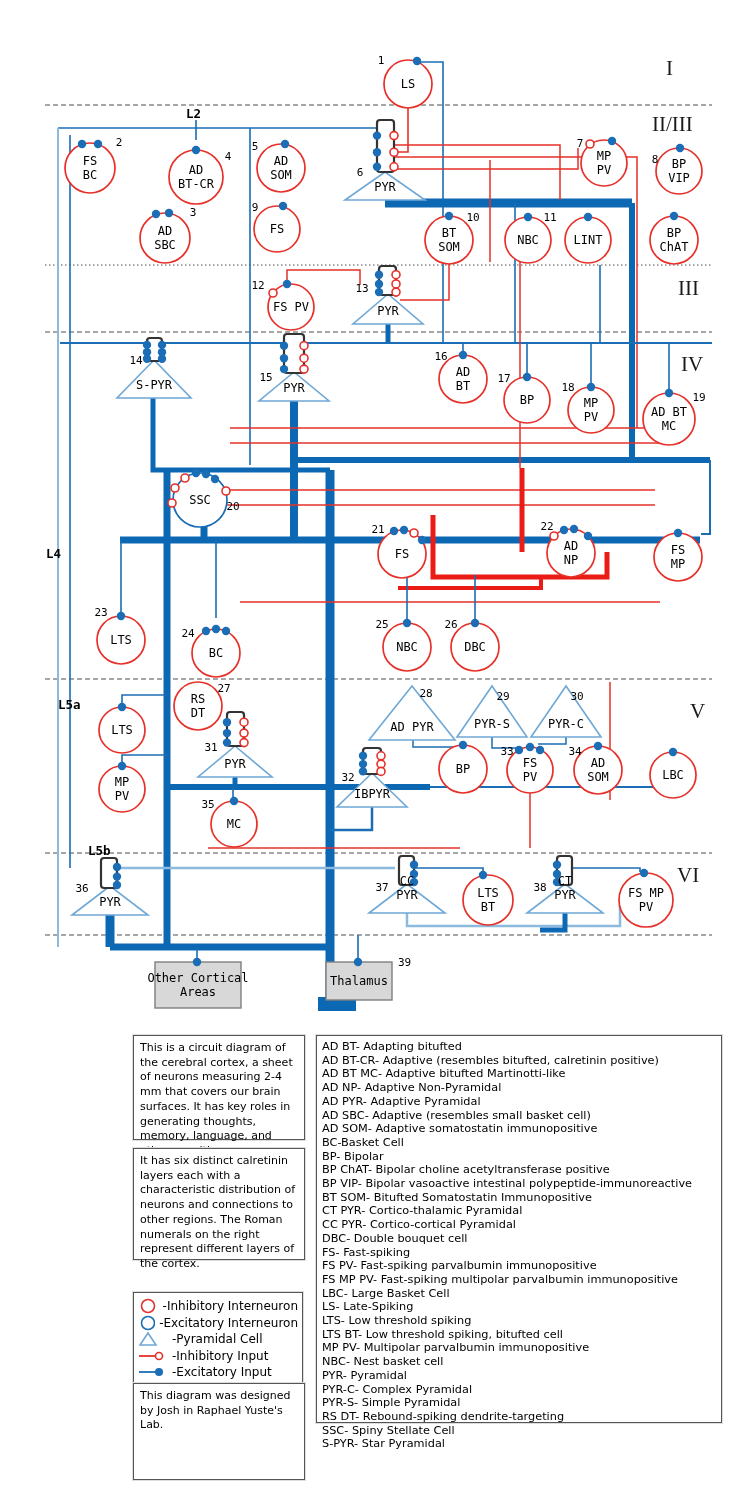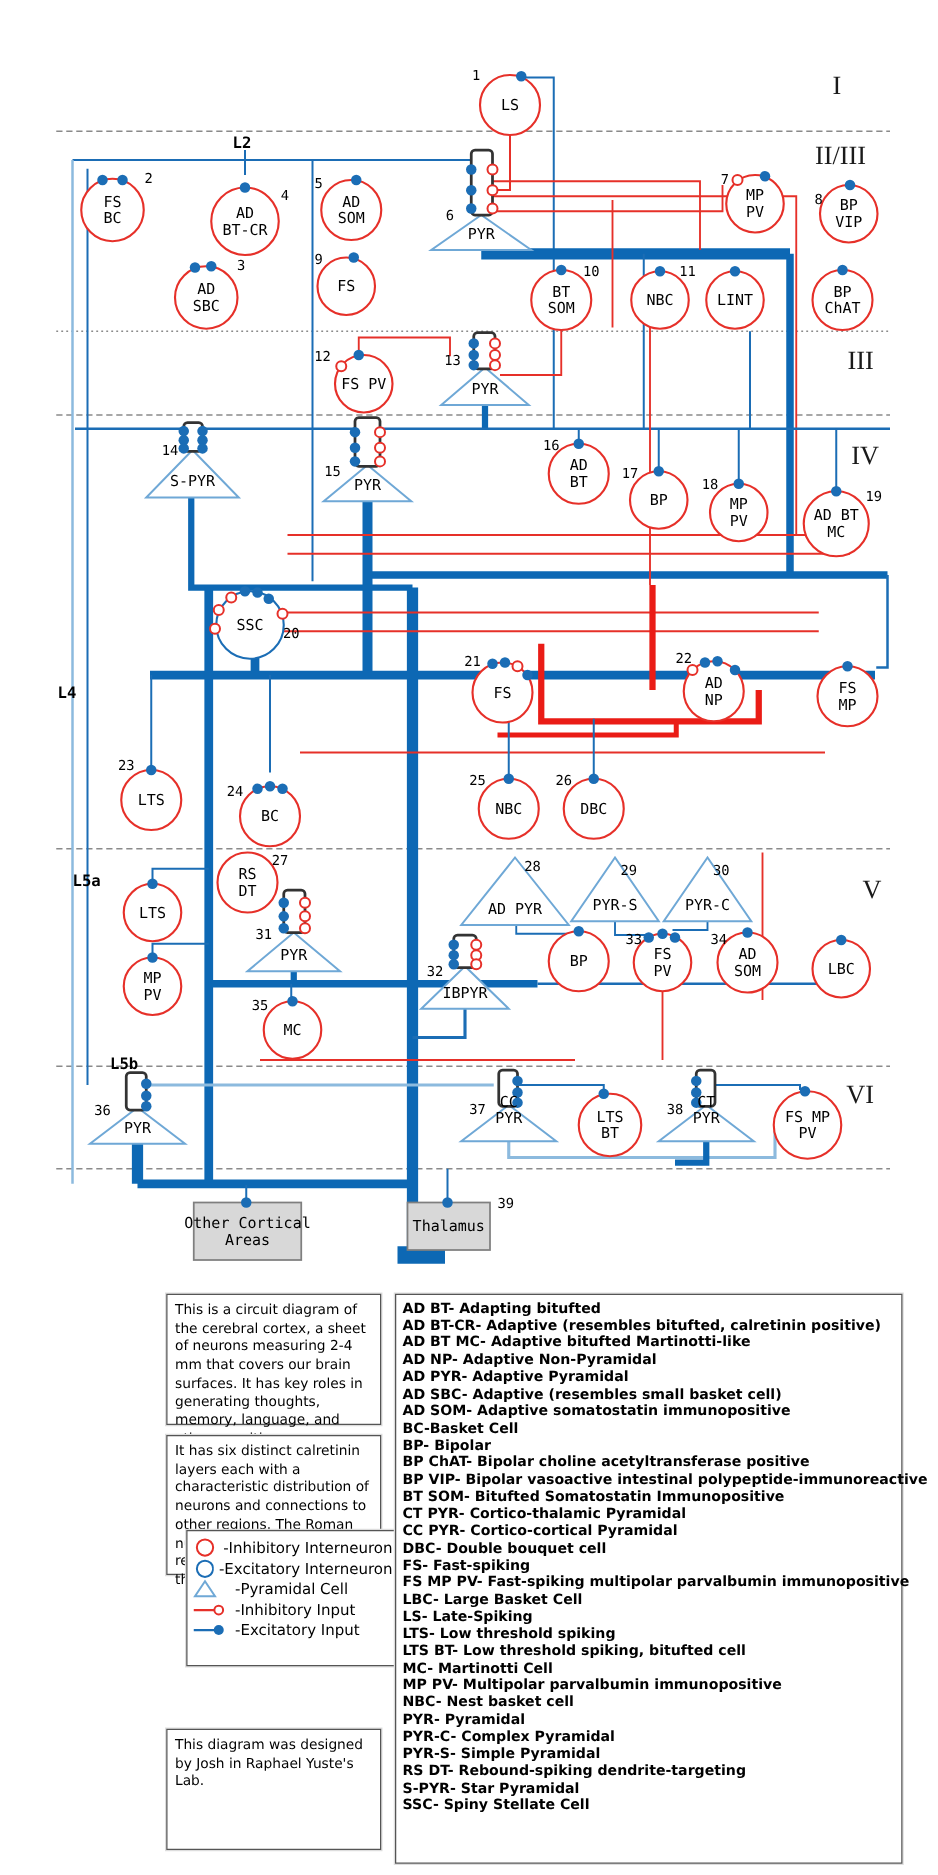--- a/index.html
+++ b/index.html
@@ -5,25 +5,25 @@
   html,body{margin:0;padding:0;background:#ffffff;}
   .canvas{position:relative;width:750px;height:1500px;background:#fff;overflow:hidden;
           font-family:"DejaVu Sans",sans-serif;color:#000;}
   #diagram-svg{position:absolute;left:0;top:0;}
   .numeral{position:absolute;font-family:"Liberation Serif",serif;font-size:21px;color:#1a1a1a;white-space:nowrap;}
   .sublabel{position:absolute;font-family:"DejaVu Sans Mono",monospace;font-size:12.5px;font-weight:bold;color:#000;white-space:nowrap;}
   .panel{position:absolute;background:#fff;border:1px solid #555;box-shadow:0 0 0 1px #ddd;}
   .panel p{margin:0;padding:5px 6px;font-size:11px;line-height:1.34;}
   .info1{left:133px;top:1035px;width:170px;height:103px;}
   .info2{left:133px;top:1148px;width:170px;height:110px;}
-  .legendbox{left:133px;top:1224px;width:170px;height:109px;padding:5px 4px;box-sizing:border-box;margin-left:16px;}
+  .legendbox{left:133px;top:1292px;width:170px;height:109px;padding:5px 4px;box-sizing:border-box;}
   .legend-row{display:flex;align-items:center;gap:4px;height:16.5px;}
   .legend-row .lab{font-size:12px;white-space:nowrap;}
   .creditbox{left:133px;top:1383px;width:170px;height:95px;}
-  .abbrevbox{left:316px;top:1035px;width:406px;height:456px;padding:4px 5px;box-sizing:border-box;font-weight:bold;}
+  .abbrevbox{left:316px;top:1035px;width:406px;height:388px;padding:4px 5px;box-sizing:border-box;}
   .abbrev-line{font-size:11.3px;line-height:13.7px;white-space:nowrap;}
 </style>
 </head>
 <body>
 
 <div class="canvas">
   <svg id="diagram-svg" width="750" height="1020">
       <line x1="45" y1="105" x2="712" y2="105" stroke="#8a8a8a" stroke-width="1.3" stroke-dasharray="5 3"></line>
       <line x1="45" y1="265" x2="712" y2="265" stroke="#8a8a8a" stroke-width="1.3" stroke-dasharray="1.5 2.5"></line>
       <line x1="45" y1="332" x2="712" y2="332" stroke="#8a8a8a" stroke-width="1.3" stroke-dasharray="5 3"></line>
@@ -514,29 +514,29 @@
         <div class="abbrev-line">AD SOM- Adaptive somatostatin immunopositive</div>
         <div class="abbrev-line">BC-Basket Cell</div>
         <div class="abbrev-line">BP- Bipolar</div>
         <div class="abbrev-line">BP ChAT- Bipolar choline acetyltransferase positive</div>
         <div class="abbrev-line">BP VIP- Bipolar vasoactive intestinal polypeptide-immunoreactive</div>
         <div class="abbrev-line">BT SOM- Bitufted Somatostatin Immunopositive</div>
         <div class="abbrev-line">CT PYR- Cortico-thalamic Pyramidal</div>
         <div class="abbrev-line">CC PYR- Cortico-cortical Pyramidal</div>
         <div class="abbrev-line">DBC- Double bouquet cell</div>
         <div class="abbrev-line">FS- Fast-spiking</div>
+        <div class="abbrev-line">FS PV- Fast-spiking parvalbumin immunopositive</div>
         <div class="abbrev-line">FS MP PV- Fast-spiking multipolar parvalbumin immunopositive</div>
         <div class="abbrev-line">LBC- Large Basket Cell</div>
         <div class="abbrev-line">LS- Late-Spiking</div>
         <div class="abbrev-line">LTS- Low threshold spiking</div>
         <div class="abbrev-line">LTS BT- Low threshold spiking, bitufted cell</div>
-        <div class="abbrev-line">MC- Martinotti Cell</div>
         <div class="abbrev-line">MP PV- Multipolar parvalbumin immunopositive</div>
         <div class="abbrev-line">NBC- Nest basket cell</div>
         <div class="abbrev-line">PYR- Pyramidal</div>
         <div class="abbrev-line">PYR-C- Complex Pyramidal</div>
         <div class="abbrev-line">PYR-S- Simple Pyramidal</div>
         <div class="abbrev-line">RS DT- Rebound-spiking dendrite-targeting</div>
+        <div class="abbrev-line">SSC- Spiny Stellate Cell</div>
         <div class="abbrev-line">S-PYR- Star Pyramidal</div>
-        <div class="abbrev-line">SSC- Spiny Stellate Cell</div>
       </div>
   </div>
 </div>
 
 </body></html>

